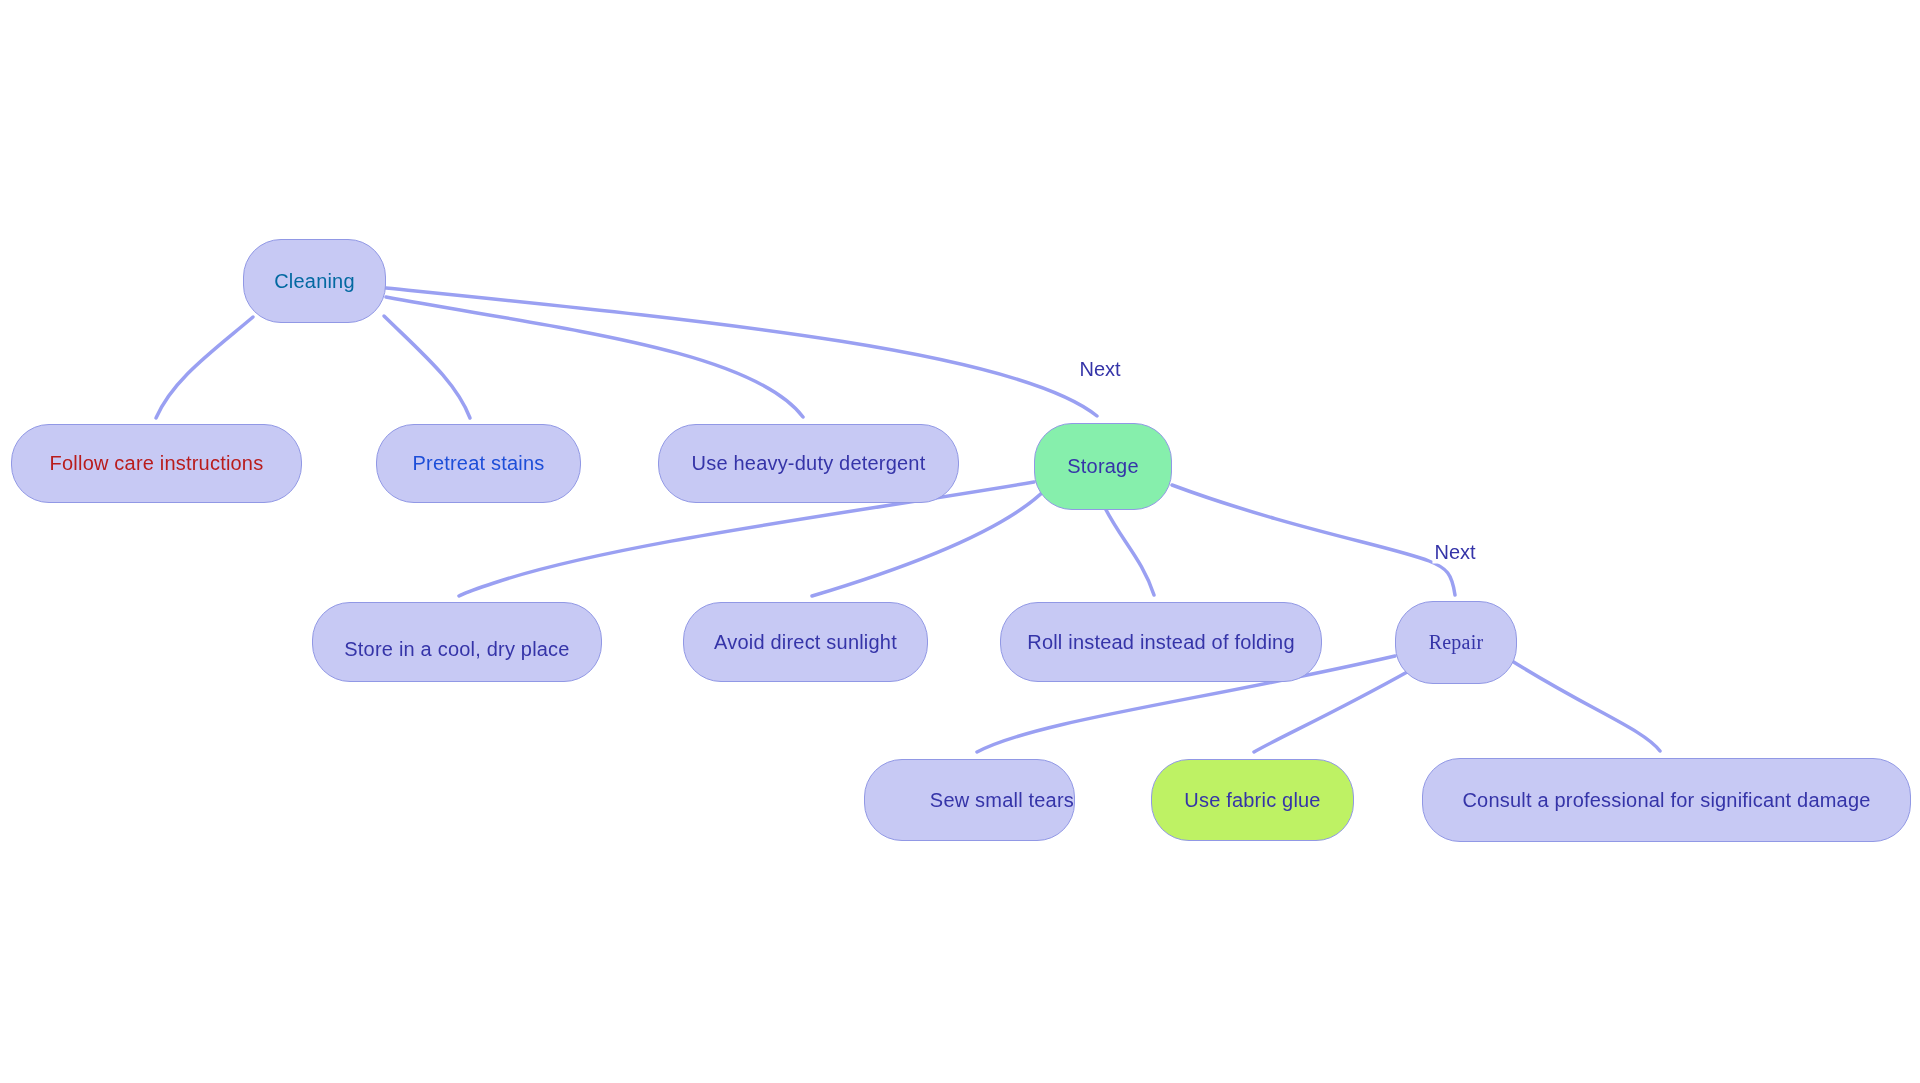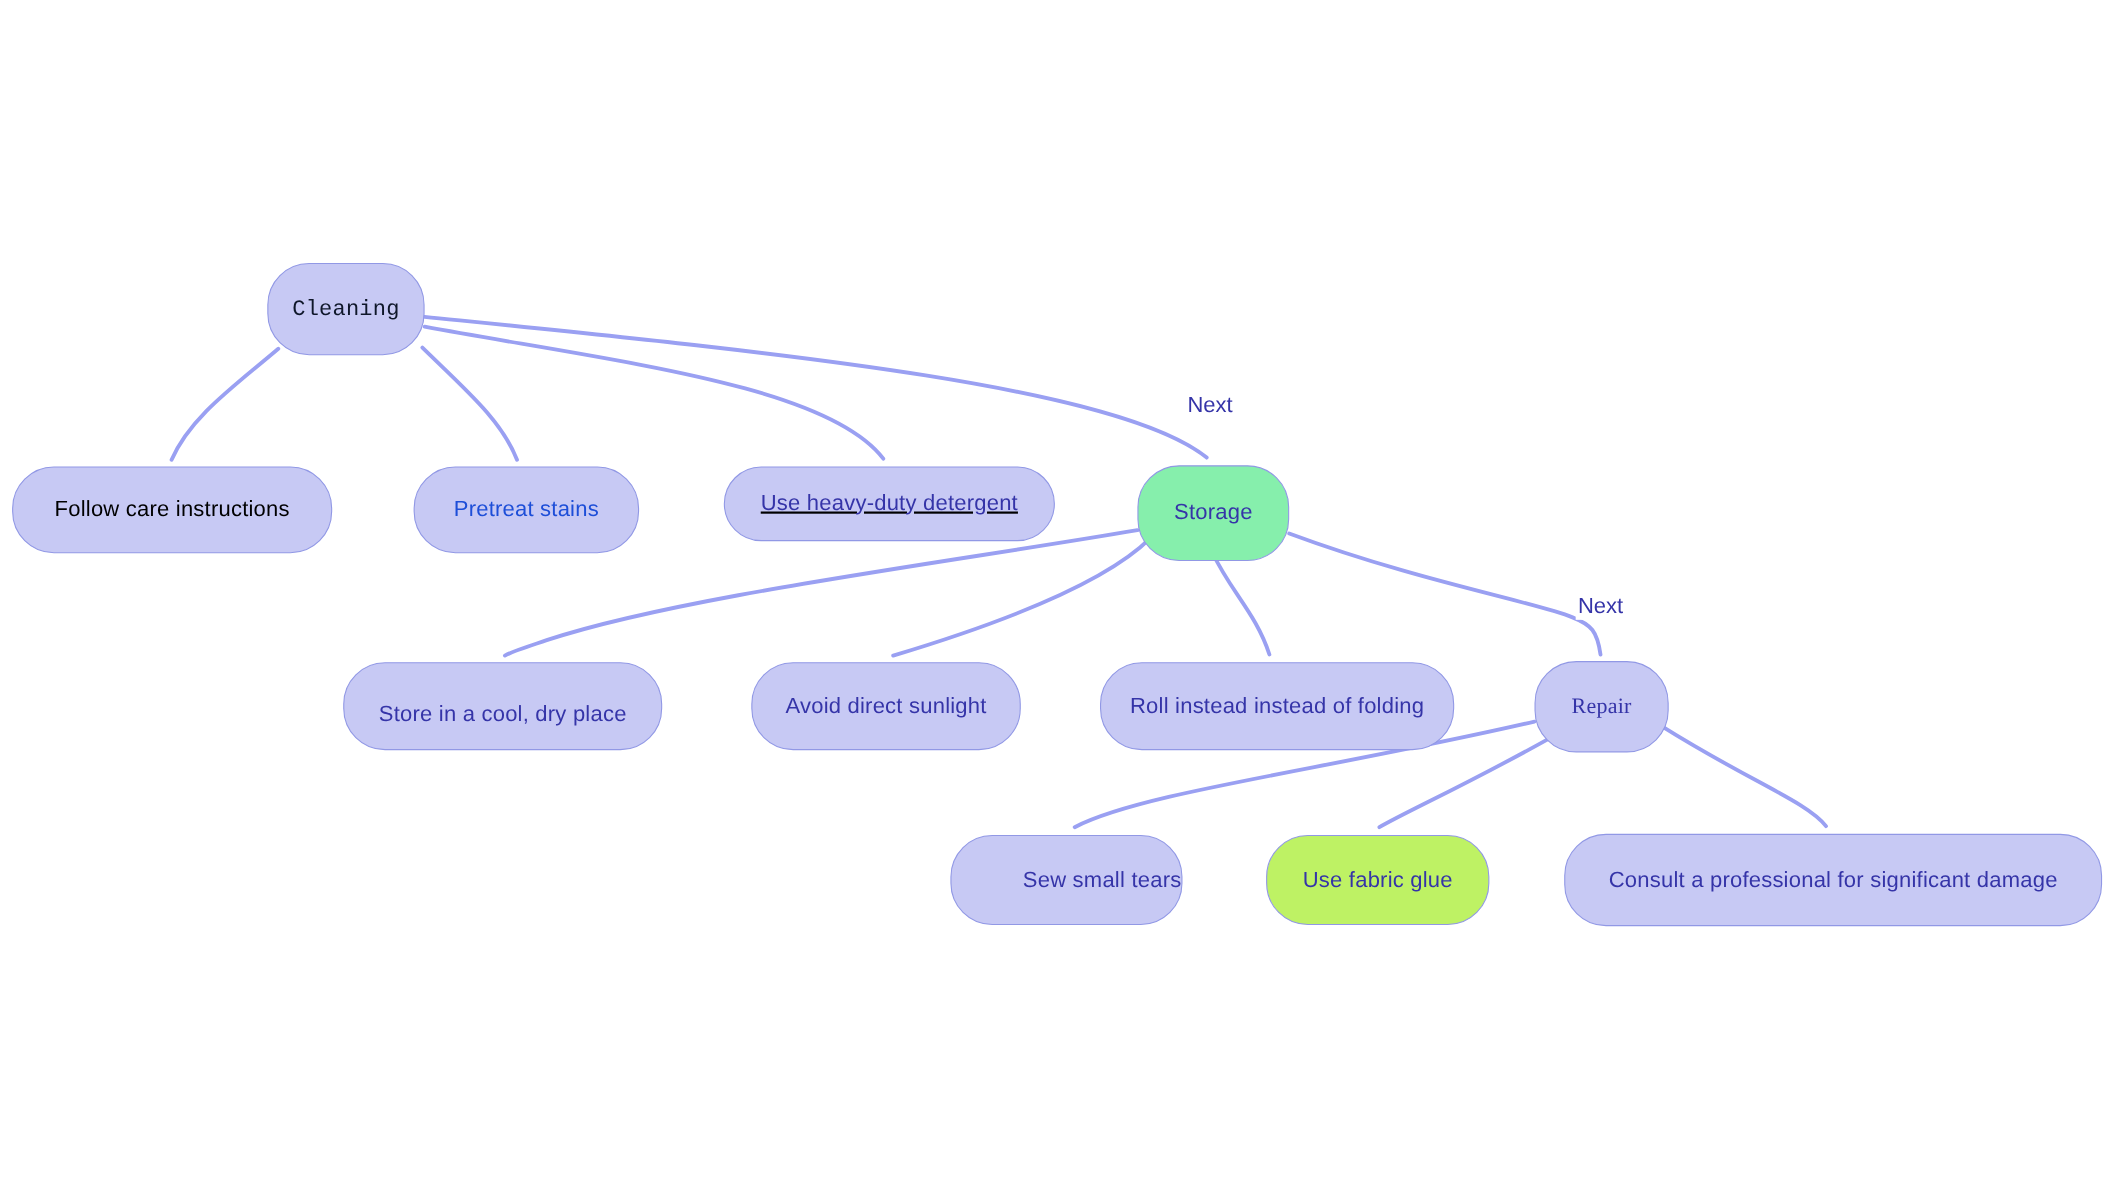--- a/index.html
+++ b/index.html
@@ -70,29 +70,29 @@
         <path d="M 1046,489 C 998,537 882,575 812,596" stroke="#9aa0f2" marker-end="url(#arrowhead)"></path>
         <path d="M 1102,502 C 1119,538 1142,558 1154,595" stroke="#9aa0f2" marker-end="url(#arrowhead)"></path>
         <path d="M 1172,485 C 1288,528 1394,547 1429,561 C 1447,568 1452,574 1455,595" stroke="#9aa0f2" marker-end="url(#arrowhead)"></path>
         <path d="M 1395,656 C 1205,700 1038,720 977,752" stroke="#9aa0f2" marker-end="url(#arrowhead)"></path>
         <path d="M 1409,671 C 1332,714 1280,737 1254,752" stroke="#9aa0f2" marker-end="url(#arrowhead)"></path>
         <path d="M 1512,661 C 1592,711 1643,729 1660,751" stroke="#9aa0f2" marker-end="url(#arrowhead)"></path>
       </g>
   </svg>
   <div id="node-layer">
       <div class="node" style="left: 243px; top: 239px; width: 143px; height: 84px; background: rgb(199, 201, 244); border-color: rgb(145, 152, 229);">
-        <span style="color: #0f172a; font-family: Liberation Mono, monospace;">Cleaning</span>
+        <span style="color: #0369a1;">Cleaning</span>
       </div>
       <div class="node" style="left: 11px; top: 424px; width: 291px; height: 79px; background: rgb(199, 201, 244); border-color: rgb(145, 152, 229);">
-        <span style="color: #000000;">Follow care instructions</span>
+        <span style="color: #b91c1c;">Follow care instructions</span>
       </div>
       <div class="node" style="left: 376px; top: 424px; width: 205px; height: 79px; background: rgb(199, 201, 244); border-color: rgb(145, 152, 229);">
         <span style="color: #1d4ed8;">Pretreat stains</span>
       </div>
-      <div class="node" style="left: 658px; top: 424px; width: 301px; height: 68px; background: rgb(199, 201, 244); border-color: rgb(145, 152, 229); text-decoration: underline;">
+      <div class="node" style="left: 658px; top: 424px; width: 301px; height: 79px; background: rgb(199, 201, 244); border-color: rgb(145, 152, 229);">
         <span style="color: rgb(53, 52, 168);">Use heavy-duty detergent</span>
       </div>
       <div class="node" style="left: 1034px; top: 423px; width: 138px; height: 87px; background: #86efac; border-color: rgb(145, 152, 229);">
         <span style="color: rgb(53, 52, 168);">Storage</span>
       </div>
       <div class="node" style="left: 312px; top: 602px; width: 290px; height: 80px; background: rgb(199, 201, 244); border-color: rgb(145, 152, 229);">
         <span style="color: rgb(53, 52, 168); margin-top: 15px;">Store in a cool, dry place</span>
       </div>
       <div class="node" style="left: 683px; top: 602px; width: 245px; height: 80px; background: rgb(199, 201, 244); border-color: rgb(145, 152, 229);">
         <span style="color: rgb(53, 52, 168);">Avoid direct sunlight</span>

